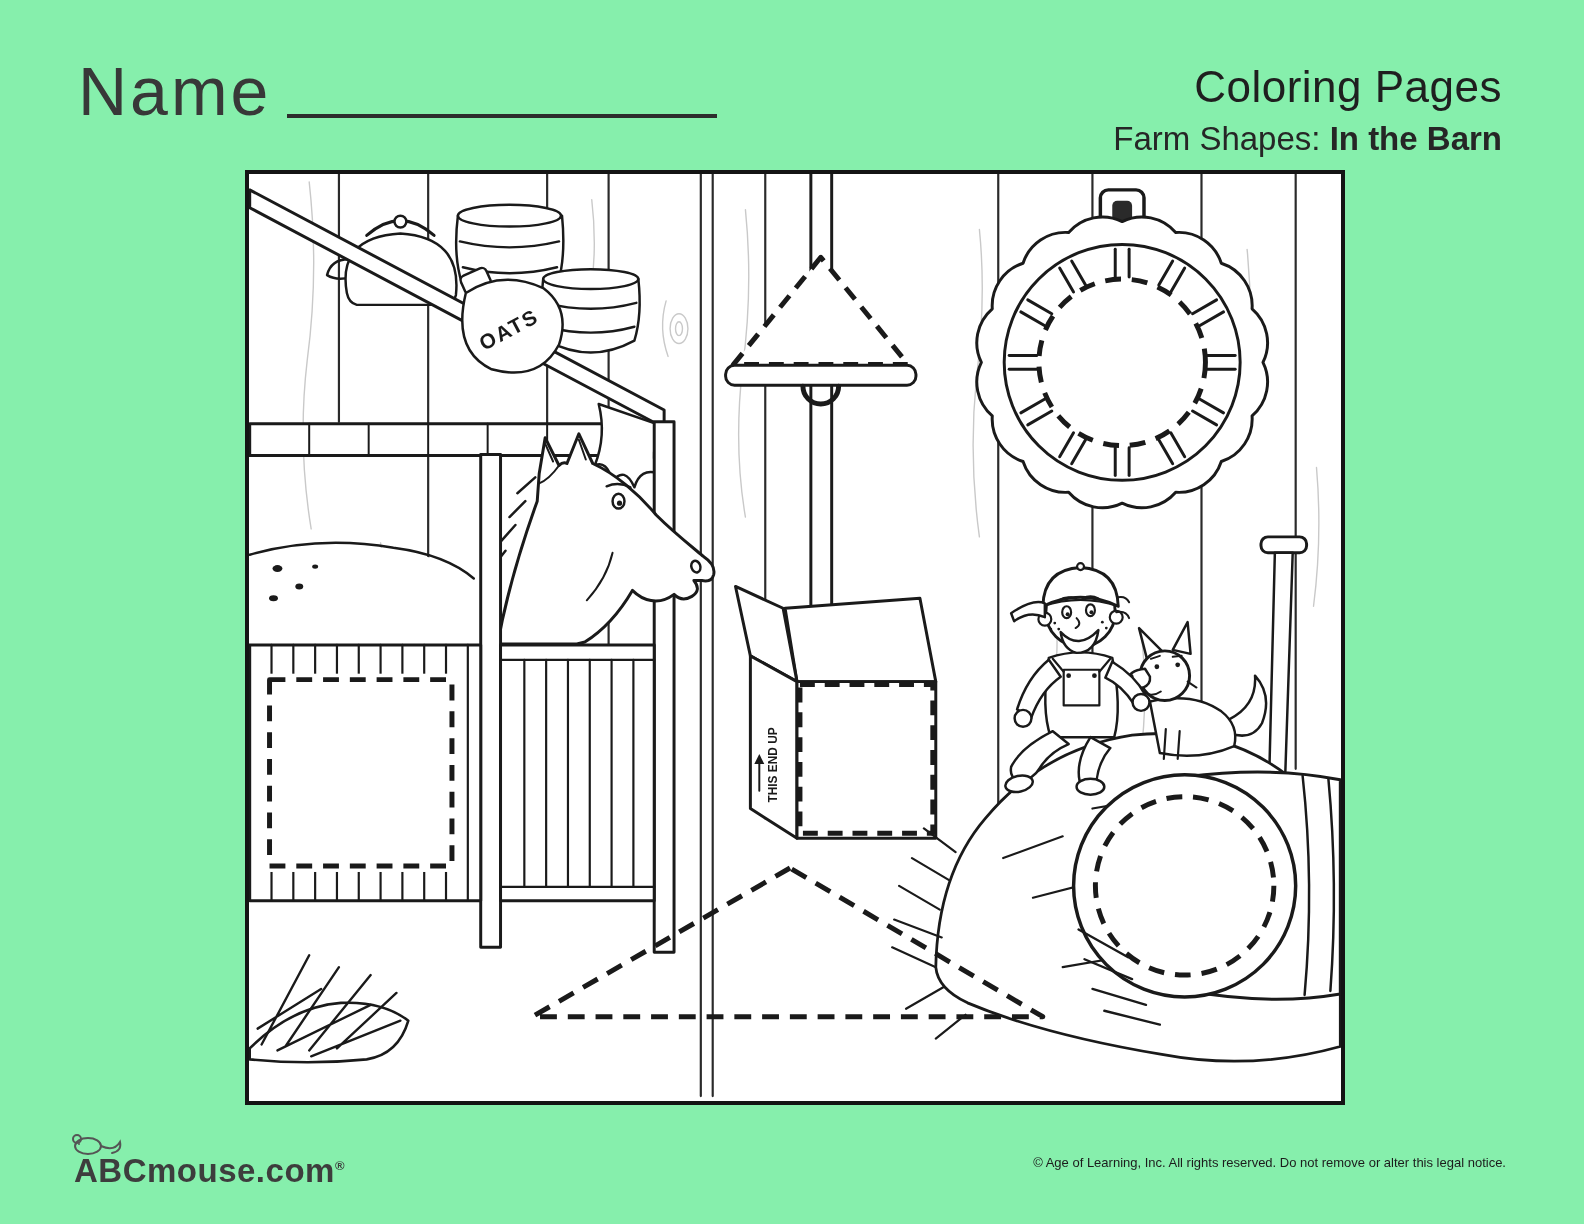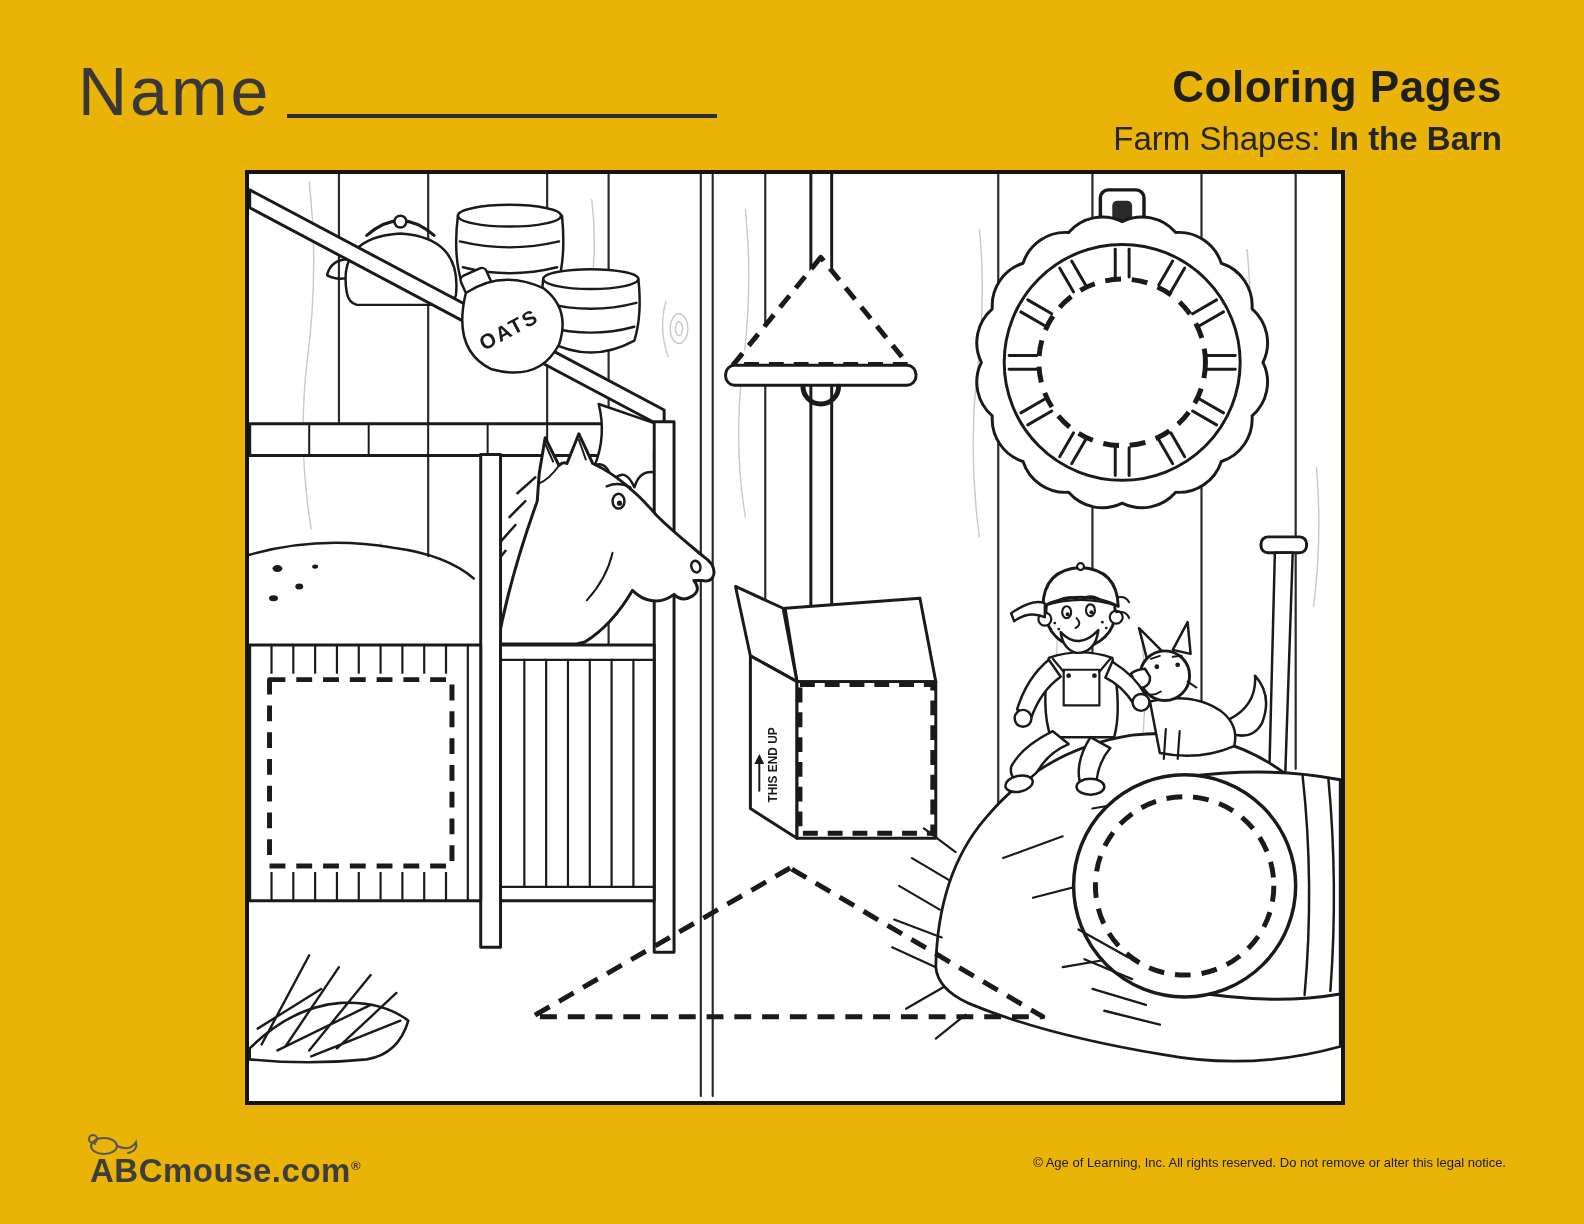--- a/index.html
+++ b/index.html
@@ -1,32 +1,32 @@
 <!DOCTYPE html>
 <html><head>
 <meta charset="utf-8">
 <style>
   * { margin:0; padding:0; box-sizing:border-box; }
   html,body { background:#ffffff; }
   body { font-family:"Liberation Sans", sans-serif; }
-  .page { position:relative; width:1584px; height:1224px; background:#eab308; overflow:hidden; }
+  .page { position:relative; width:1584px; height:1224px; background:#86efac; overflow:hidden; }
 
   .name-block { position:absolute; left:78px; top:52px; display:flex; align-items:flex-end; }
   .name-label { font-size:68px; font-weight:400; color:#383838; letter-spacing:3px; }
   .name-line { display:inline-block; width:430px; border-bottom:4px solid #2d2d2d; margin-left:16px; margin-bottom:12px; }
 
   .title-block { position:absolute; right:82px; top:62px; text-align:right; }
-  .page-title { font-size:44px; font-weight:700; color:#1f1f1f; letter-spacing:0.5px; }
+  .page-title { font-size:44px; font-weight:400; color:#1f1f1f; letter-spacing:0.5px; }
   .page-subtitle { font-size:33px; color:#262626; margin-top:8px; }
   .page-subtitle .bold { font-weight:700; }
 
   .art-frame { position:absolute; left:245px; top:170px; width:1100px; height:935px; border:4px solid #141414; background:#fff; }
   .art-frame svg { display:block; width:100%; height:100%; }
 
-  .logo { position:absolute; left:90px; top:1152px; font-weight:700; color:#3d3d3d; font-size:33px; letter-spacing:0.5px;text-align:center; }
+  .logo { position:absolute; left:74px; top:1152px; font-weight:700; color:#3d3d3d; font-size:33px; letter-spacing:0.5px;text-align:center; }
   .logo sup { font-size:13px; vertical-align:super; }
   .logo .mouse-doodle { position:absolute; left:-6px; top:-24px; }
 
   .legal { position:absolute; right:78px; top:1154px; text-align:right; font-size:13px; line-height:1.45; color:#1c1c1c;margin-left:24px; }
 </style>
 </head>
 <body>
 
 <div class="page">
 

